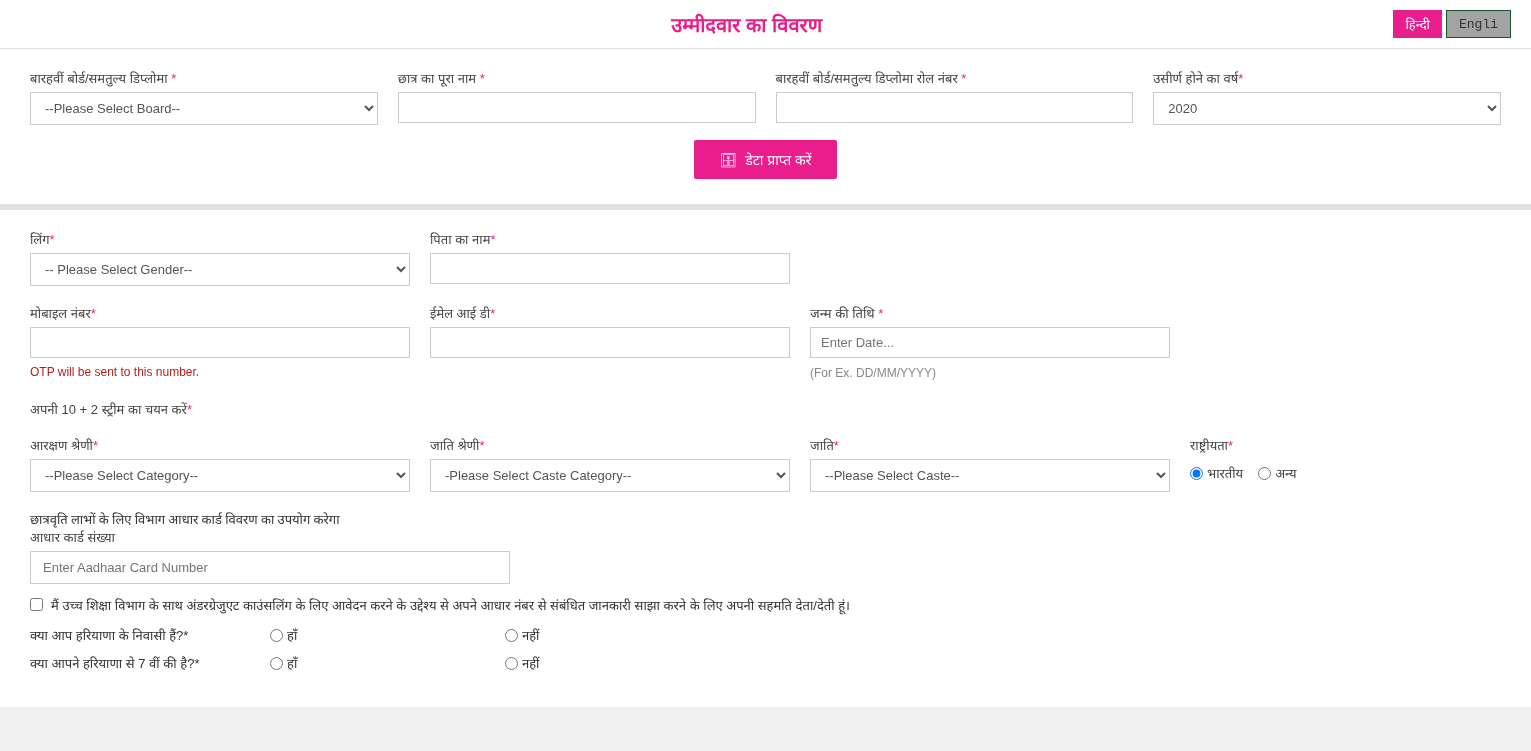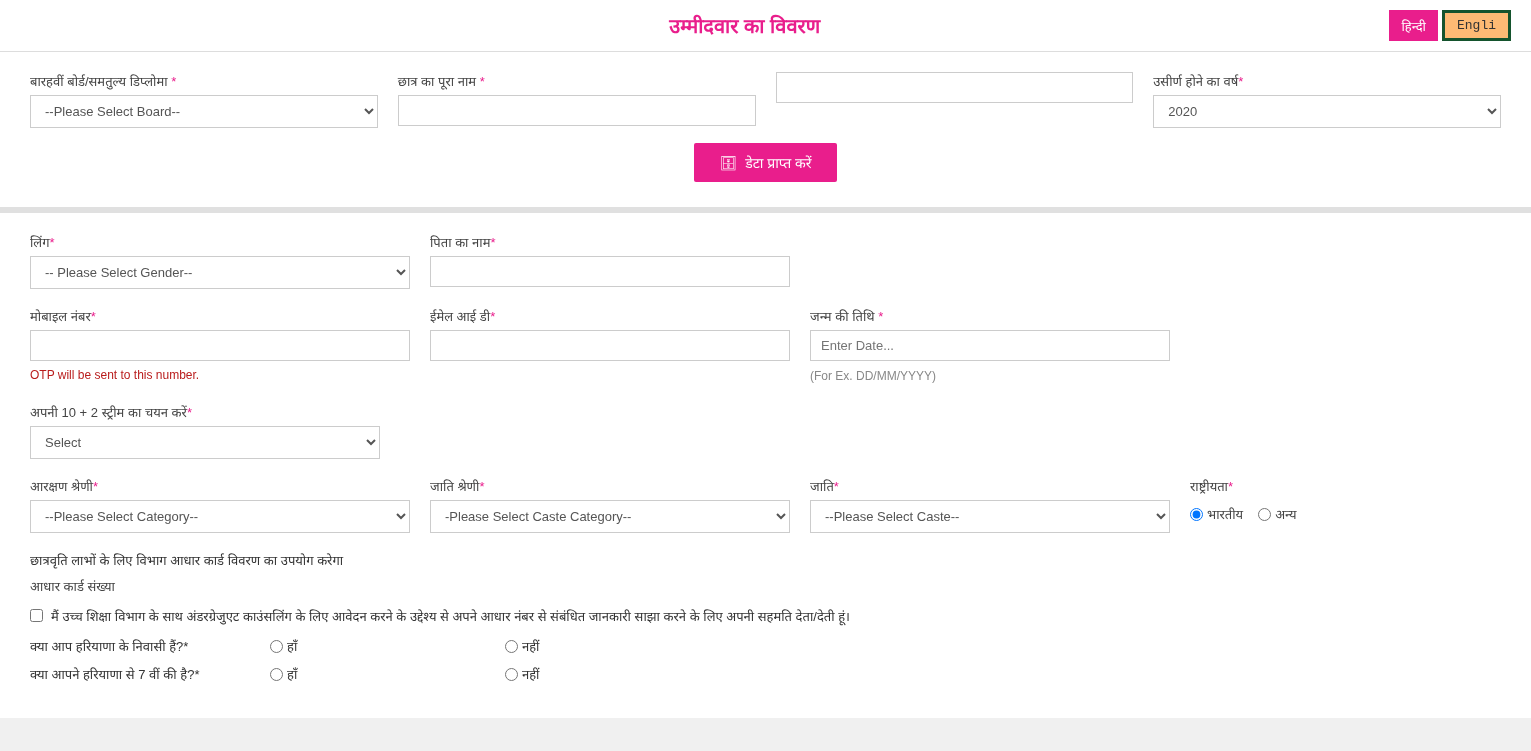--- a/index.html
+++ b/index.html
@@ -35,23 +35,23 @@
       border: none;
       cursor: pointer;
       font-size: 13px;
       font-family: Liberation Mono, monospace;
     }
     .lang-btn.active {
       background: #e91e8c;
       color: white;
     }
     .lang-btn.inactive {
-      background: #fdba74;
+      background: #a3a3a3;
       color: #333;
-      border: 3px solid #14532d;
+      border: 1px solid #14532d;
     }
 
     
     .section {
       background: white;
       margin: 0;
       padding: 20px 30px 25px 30px;
       border-bottom: 6px solid #e0e0e0;
     }
 
@@ -158,21 +158,22 @@
     .radio-group label {
       display: flex;
       align-items: center;
       gap: 4px;
       cursor: pointer;
     }
 
     .scholarship-note {
       font-size: 13px;
       color: #333;
-      margin-bottom: 8px;
+      margin-bottom: 0;
+      font-family: Liberation Serif, serif;
     }
 
     .aadhaar-label {
       font-size: 13px;
       color: #444;
       margin-bottom: 5px;
     }
 
     .aadhaar-input {
       border: 1px solid #ccc;
@@ -254,20 +255,23 @@
     </div>
 
     <div class="form-group col-name">
       <label>
         <span>छात्र का पूरा नाम</span><span class="required"> *</span>
       </label>
       <input type="text" style="">
     </div>
 
     <div class="form-group col-roll">
+      <label>
+        <span>बारहवीं बोर्ड/समतुल्य डिप्लोमा रोल नंबर</span><span class="required"> *</span>
+      </label>
       <input type="text" style="">
     </div>
 
     <div class="form-group col-year">
       <label>
         <span>उसीर्ण होने का वर्ष</span><span class="required">*</span>
       </label>
       <select>
         <option>2018</option>
         <option>2019</option>
@@ -326,26 +330,20 @@
       <label>
         <span>जन्म की तिथि</span><span class="required"> *</span>
       </label>
       <input type="text" placeholder="Enter Date..." style="">
       <div class="date-hint">(For Ex. DD/MM/YYYY)</div>
     </div>
     <div class="form-group col-stream">
       <label>
         <span>अपनी 10 + 2 स्ट्रीम का चयन करें</span><span class="required">*</span>
       </label>
-      <select>
-        <option>Select</option>
-        <option>Science</option>
-        <option>Commerce</option>
-        <option>Arts</option>
-      </select>
     </div>
   </div>
 
   <div class="form-row2">
     <div class="form-group col-category">
       <label>
         <span>आरक्षण श्रेणी</span><span class="required">*</span>
       </label>
       <select>
         <option>--Please Select Category--</option>
@@ -389,20 +387,21 @@
           <span>अन्य</span>
         </label>
       </div>
     </div>
   </div>
 
   <div class="scholarship-note">छात्रवृति लाभों के लिए विभाग आधार कार्ड विवरण का उपयोग करेगा</div>
 
   <div>
     <div class="aadhaar-label">आधार कार्ड संख्या</div>
+    <input type="text" class="aadhaar-input" placeholder="Enter Aadhaar Card Number" style="">
   </div>
 
   <div class="consent-row">
     <input type="checkbox" style="">
     <span>मैं उच्च शिक्षा विभाग के साथ अंडरग्रेजुएट काउंसलिंग के लिए आवेदन करने के उद्देश्य से अपने आधार नंबर से संबंधित जानकारी साझा करने के लिए अपनी सहमति देता/देती हूं।</span>
   </div>
 
   <div class="resident-row">
     <label>
       <span>क्या आप हरियाणा के निवासी हैं?</span><span class="required">*</span>

